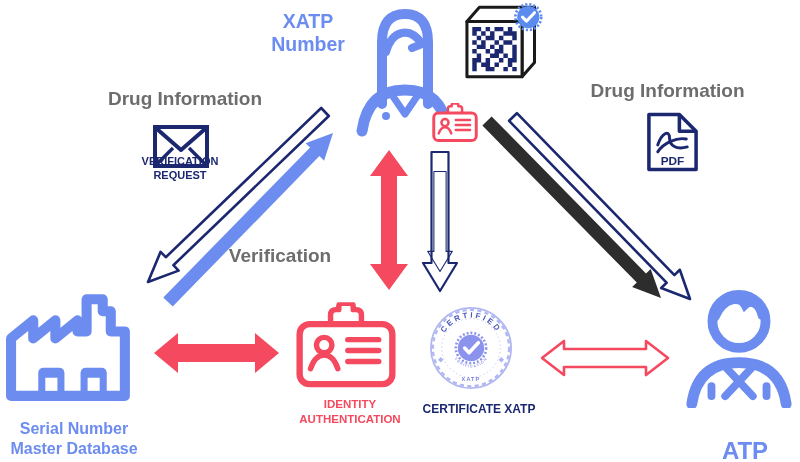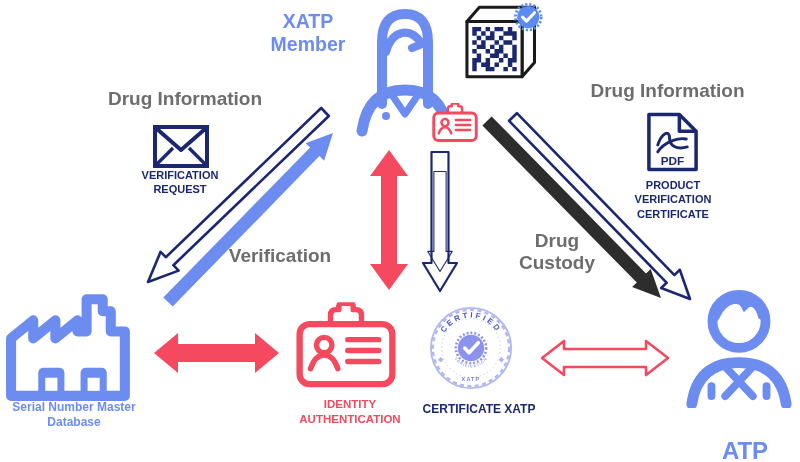--- a/index.html
+++ b/index.html
@@ -135,37 +135,35 @@
   </svg>
 
   <svg class="abs" style="left:680px;top:276px" width="118" height="132" viewBox="0 0 120 134">
     <circle cx="60" cy="46" r="27" fill="none" stroke="#6c8cef" stroke-width="10"></circle>
     <path d="M36,42 C46,20 62,22 66,30 C72,24 80,28 83,40" fill="none" stroke="#6c8cef" stroke-width="8" stroke-linecap="round"></path>
     <path d="M12,130 Q18,88 60,88 Q102,88 108,130" fill="none" stroke="#6c8cef" stroke-width="11" stroke-linecap="round"></path>
     <path d="M44,90 L74,122 M76,90 L46,122" stroke="#6c8cef" stroke-width="8" stroke-linecap="round"></path>
     <path d="M32,112 V122 M88,112 V122" stroke="#6c8cef" stroke-width="8" stroke-linecap="round"></path>
   </svg>
 
-  <div class="lbl lbl-blue" style="left:258px;top:10px;width:100px;font-size:19.5px">XATP Member</div>
+  <div class="lbl lbl-blue" style="left:258px;top:10px;width:100px;font-size:19.5px">XATP Number</div>
 
   <div class="lbl lbl-gray" style="left:95px;top:88px;width:180px">Drug Information</div>
 
-  <div class="lbl lbl-navy" style="left:120px;top:168px;width:120px">VERIFICATION REQUEST</div>
+  <div class="lbl lbl-navy" style="left:120px;top:154px;width:120px">VERIFICATION REQUEST</div>
 
   <div class="lbl lbl-gray" style="left:225px;top:245px;width:110px">Verification</div>
 
-  <div class="lbl lbl-blue" style="left:0px;top:400px;width:148px;font-size:12px;line-height:1.22">Serial Number Master Database</div>
+  <div class="lbl lbl-blue" style="left:0px;top:419px;width:148px;font-size:16px;line-height:1.22">Serial Number Master Database</div>
 
 
   <div class="lbl lbl-red" style="left:275px;top:397px;width:150px">IDENTITY AUTHENTICATION</div>
 
   <div class="lbl lbl-navy" style="left:419px;top:402px;width:120px;font-size:12px">CERTIFICATE XATP</div>
 
 
   <div class="lbl lbl-blue" style="left:705px;top:437px;width:80px;font-size:24px">ATP</div>
 
   <div class="lbl lbl-gray" style="left:590px;top:80px;width:155px">Drug Information</div>
 
-  <div class="lbl lbl-navy" style="left:628px;top:178px;width:90px">PRODUCT VERIFICATION CERTIFICATE</div>
 
-  <div class="lbl lbl-gray" style="left:512px;top:230px;width:90px">Drug Custody</div>
 
 </div>
 
 </body></html>

